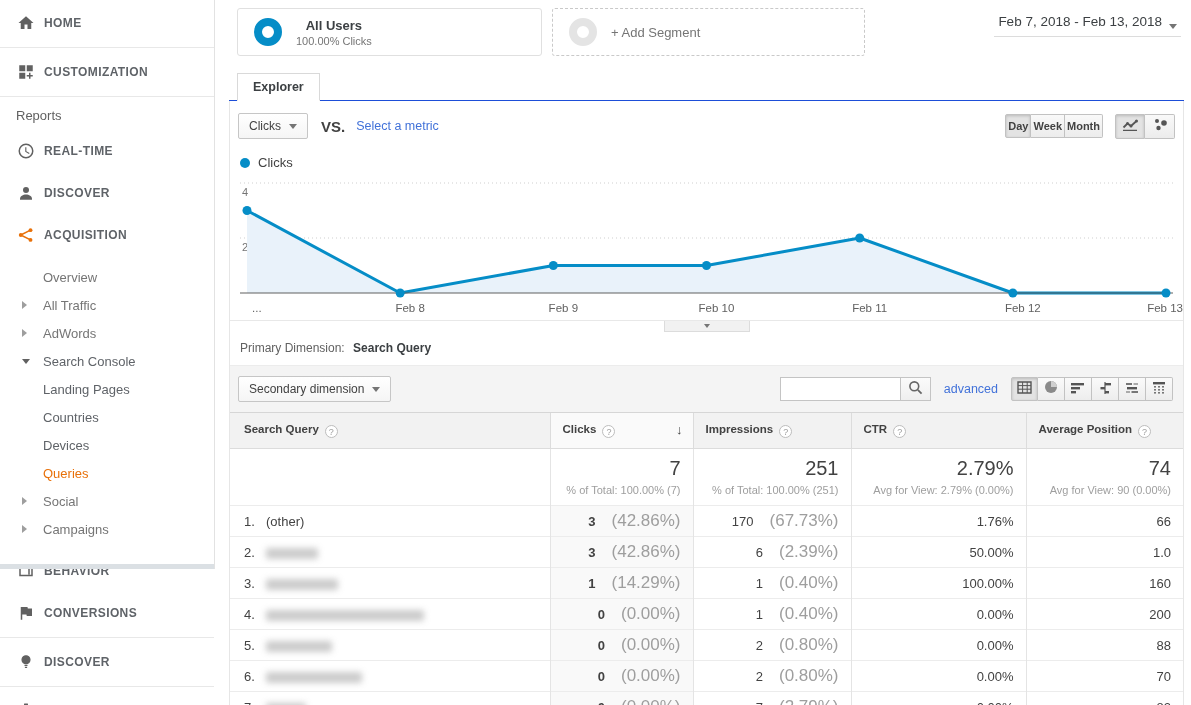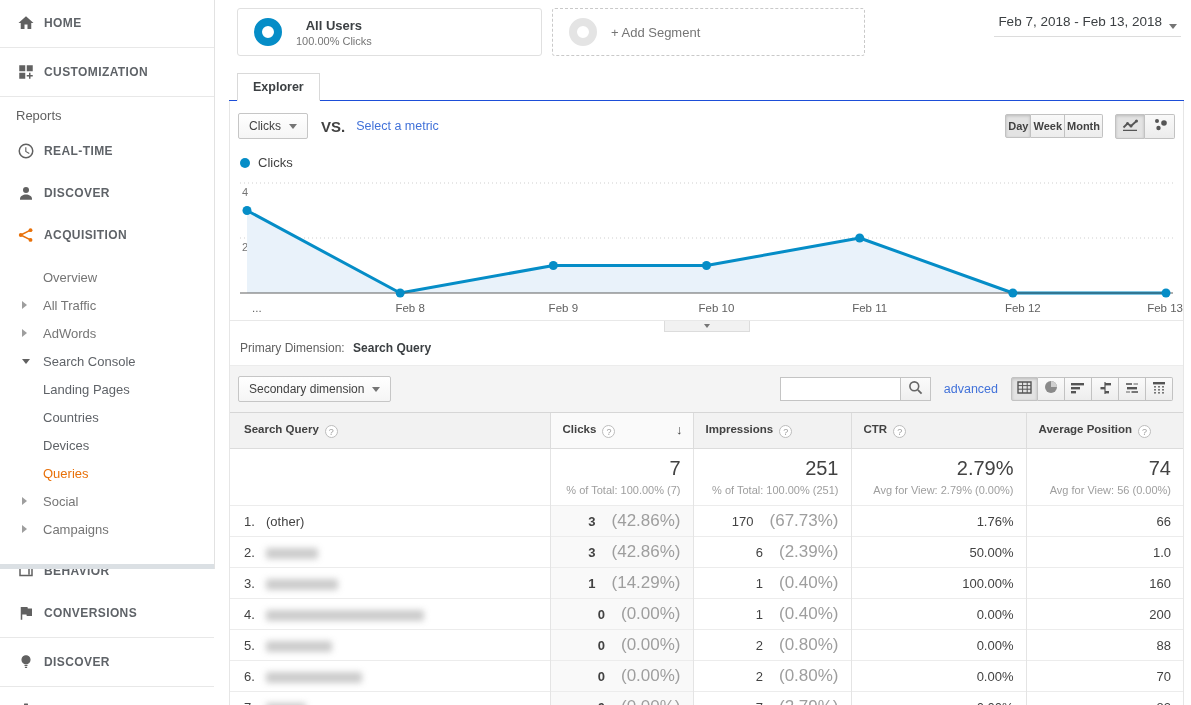--- a/index.html
+++ b/index.html
@@ -461,21 +461,21 @@
             <td>
               <div class="sum-num">251</div>
               <div class="sum-sub">% of Total: 100.00% (251)</div>
             </td>
             <td>
               <div class="sum-num">2.79%</div>
               <div class="sum-sub">Avg for View: 2.79% (0.00%)</div>
             </td>
             <td>
               <div class="sum-num">74</div>
-              <div class="sum-sub">Avg for View: 56 (0.00%)</div>
+              <div class="sum-sub">Avg for View: 90 (0.00%)</div>
             </td>
           </tr>
         </tbody>
       <tbody class="rows" id="table-rows">
           <tr>
             <td style="padding-left: 14px;"><span class="rank">1.</span><span class="qtext">(other)</span></td>
             <td class="clicks-col r"><span class="num-b">3</span><span class="pct">(42.86%)</span></td>
             <td class="r"><span>170</span><span class="pct">(67.73%)</span></td>
             <td class="r"><span>1.76%</span></td>
             <td class="r"><span>66</span></td>

